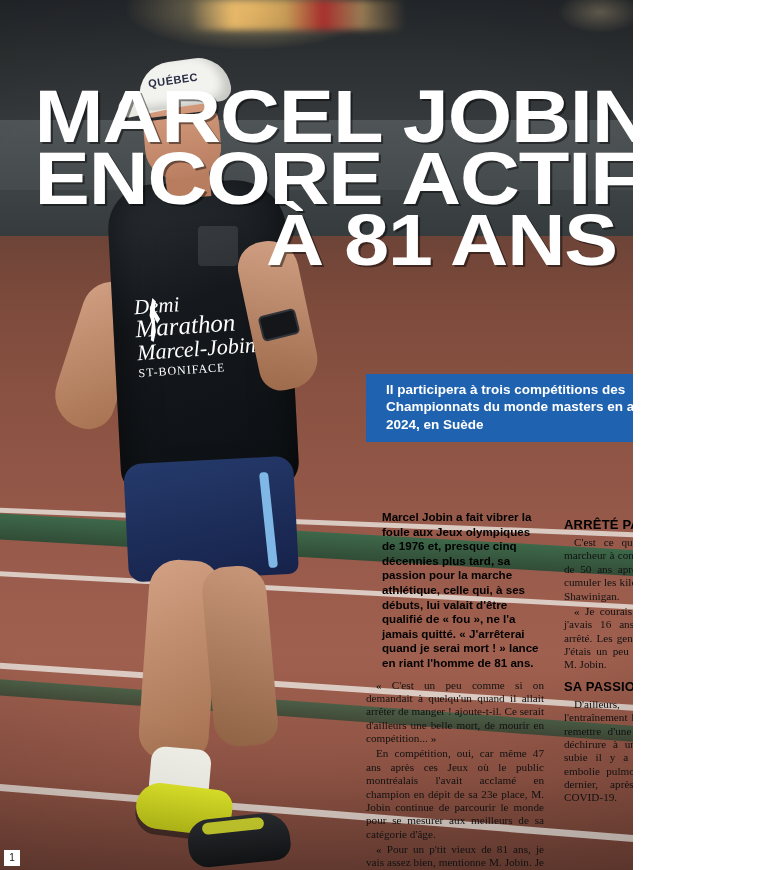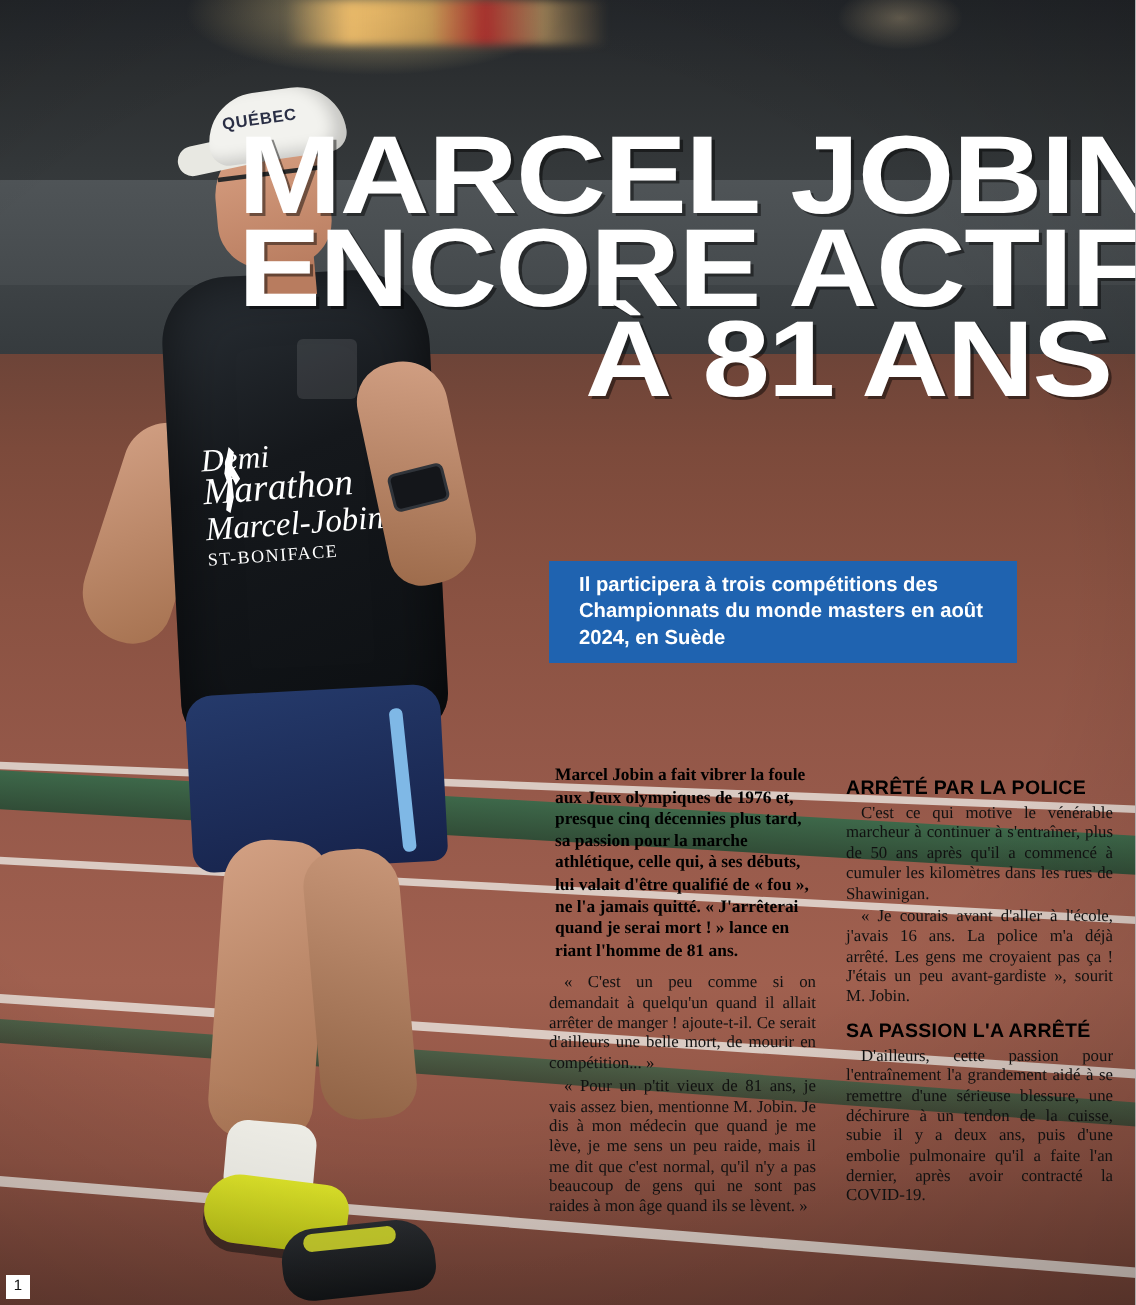--- a/index.html
+++ b/index.html
@@ -2,21 +2,21 @@
 <html><head>
 <meta charset="utf-8">
 <style>
   html, body {
     margin: 0;
     padding: 0;
     background: #ffffff;
   }
   .page {
     position: relative;
-    width: 757px;
+    width: 633px;
     height: 870px;
     overflow: hidden;
     font-family: "Liberation Serif", serif;
     background: #ffffff;
   }
 
   
   .photo {
     position: absolute;
     left: 0;
@@ -256,25 +256,25 @@
   }
   .col {
     position: absolute;
     top: 0;
     width: 178px;
   }
   .col.left { left: 0; }
   .col.right { left: 198px; }
 
   .lede {
-    font-family: Liberation Serif, serif;
+    font-family: Liberation Sans, sans-serif;
     font-weight: bold;
     font-size: 11.6px;
     line-height: 1.26;
-    margin: 0 0 8px 4px;
+    margin: 0 0 8px 16px;
     text-align: left;
     color: #000;
   }
   p.body {
     margin: 0 0 2px 0;
     font-size: 11.2px;
     line-height: 1.195;
     text-align: justify;
     text-indent: 10px;
     hyphens: auto;
@@ -360,20 +360,21 @@
     <span class="hl hl2">ENCORE ACTIF</span>
     <span class="hl hl3">À 81 ANS</span>
   </div>
 
   <div class="subhead">Il participera à trois compétitions des Championnats du monde masters en août 2024, en Suède</div>
 
   <div class="article">
     <div class="col left">
       <p class="lede">Marcel Jobin a fait vibrer la foule aux Jeux olympiques de 1976 et, presque cinq décennies plus tard, sa passion pour la marche athlétique, celle qui, à ses débuts, lui valait d'être qualifié de « fou », ne l'a jamais quitté. « J'arrêterai quand je serai mort ! » lance en riant l'homme de 81 ans.</p>
       <p class="body">« C'est un peu comme si on demandait à quelqu'un quand il allait arrêter de manger ! ajoute-t-il. Ce serait d'ailleurs une belle mort, de mourir en compétition... »</p>
+      <p class="body">En compétition, oui, car même 47 ans après ces Jeux où le public montréalais l'avait acclamé en champion en dépit de sa 23e place, M. Jobin continue de parcourir le monde pour se mesurer aux meilleurs de sa catégorie d'âge.</p>
       <p class="body">« Pour un p'tit vieux de 81 ans, je vais assez bien, mentionne M. Jobin. Je dis à mon médecin que quand je me lève, je me sens un peu raide, mais il me dit que c'est normal, qu'il n'y a pas beaucoup de gens qui ne sont pas raides à mon âge quand ils se lèvent. »</p>
 
     </div>
 
     <div class="col right">
       <div class="subhead-inline">ARRÊTÉ PAR LA POLICE</div>
       <p class="body">C'est ce qui motive le vénérable marcheur à continuer à s'entraîner, plus de 50 ans après qu'il a commencé à cumuler les kilomètres dans les rues de Shawinigan.</p>
       <p class="body">« Je courais avant d'aller à l'école, j'avais 16 ans. La police m'a déjà arrêté. Les gens me croyaient pas ça ! J'étais un peu avant-gardiste », sourit M. Jobin.</p>
       <div class="subhead-inline">SA PASSION L'A ARRÊTÉ</div>
       <p class="body">D'ailleurs, cette passion pour l'entraînement l'a grandement aidé à se remettre d'une sérieuse blessure, une déchirure à un tendon de la cuisse, subie il y a deux ans, puis d'une embolie pulmonaire qu'il a faite l'an dernier, après avoir contracté la COVID-19.</p>

